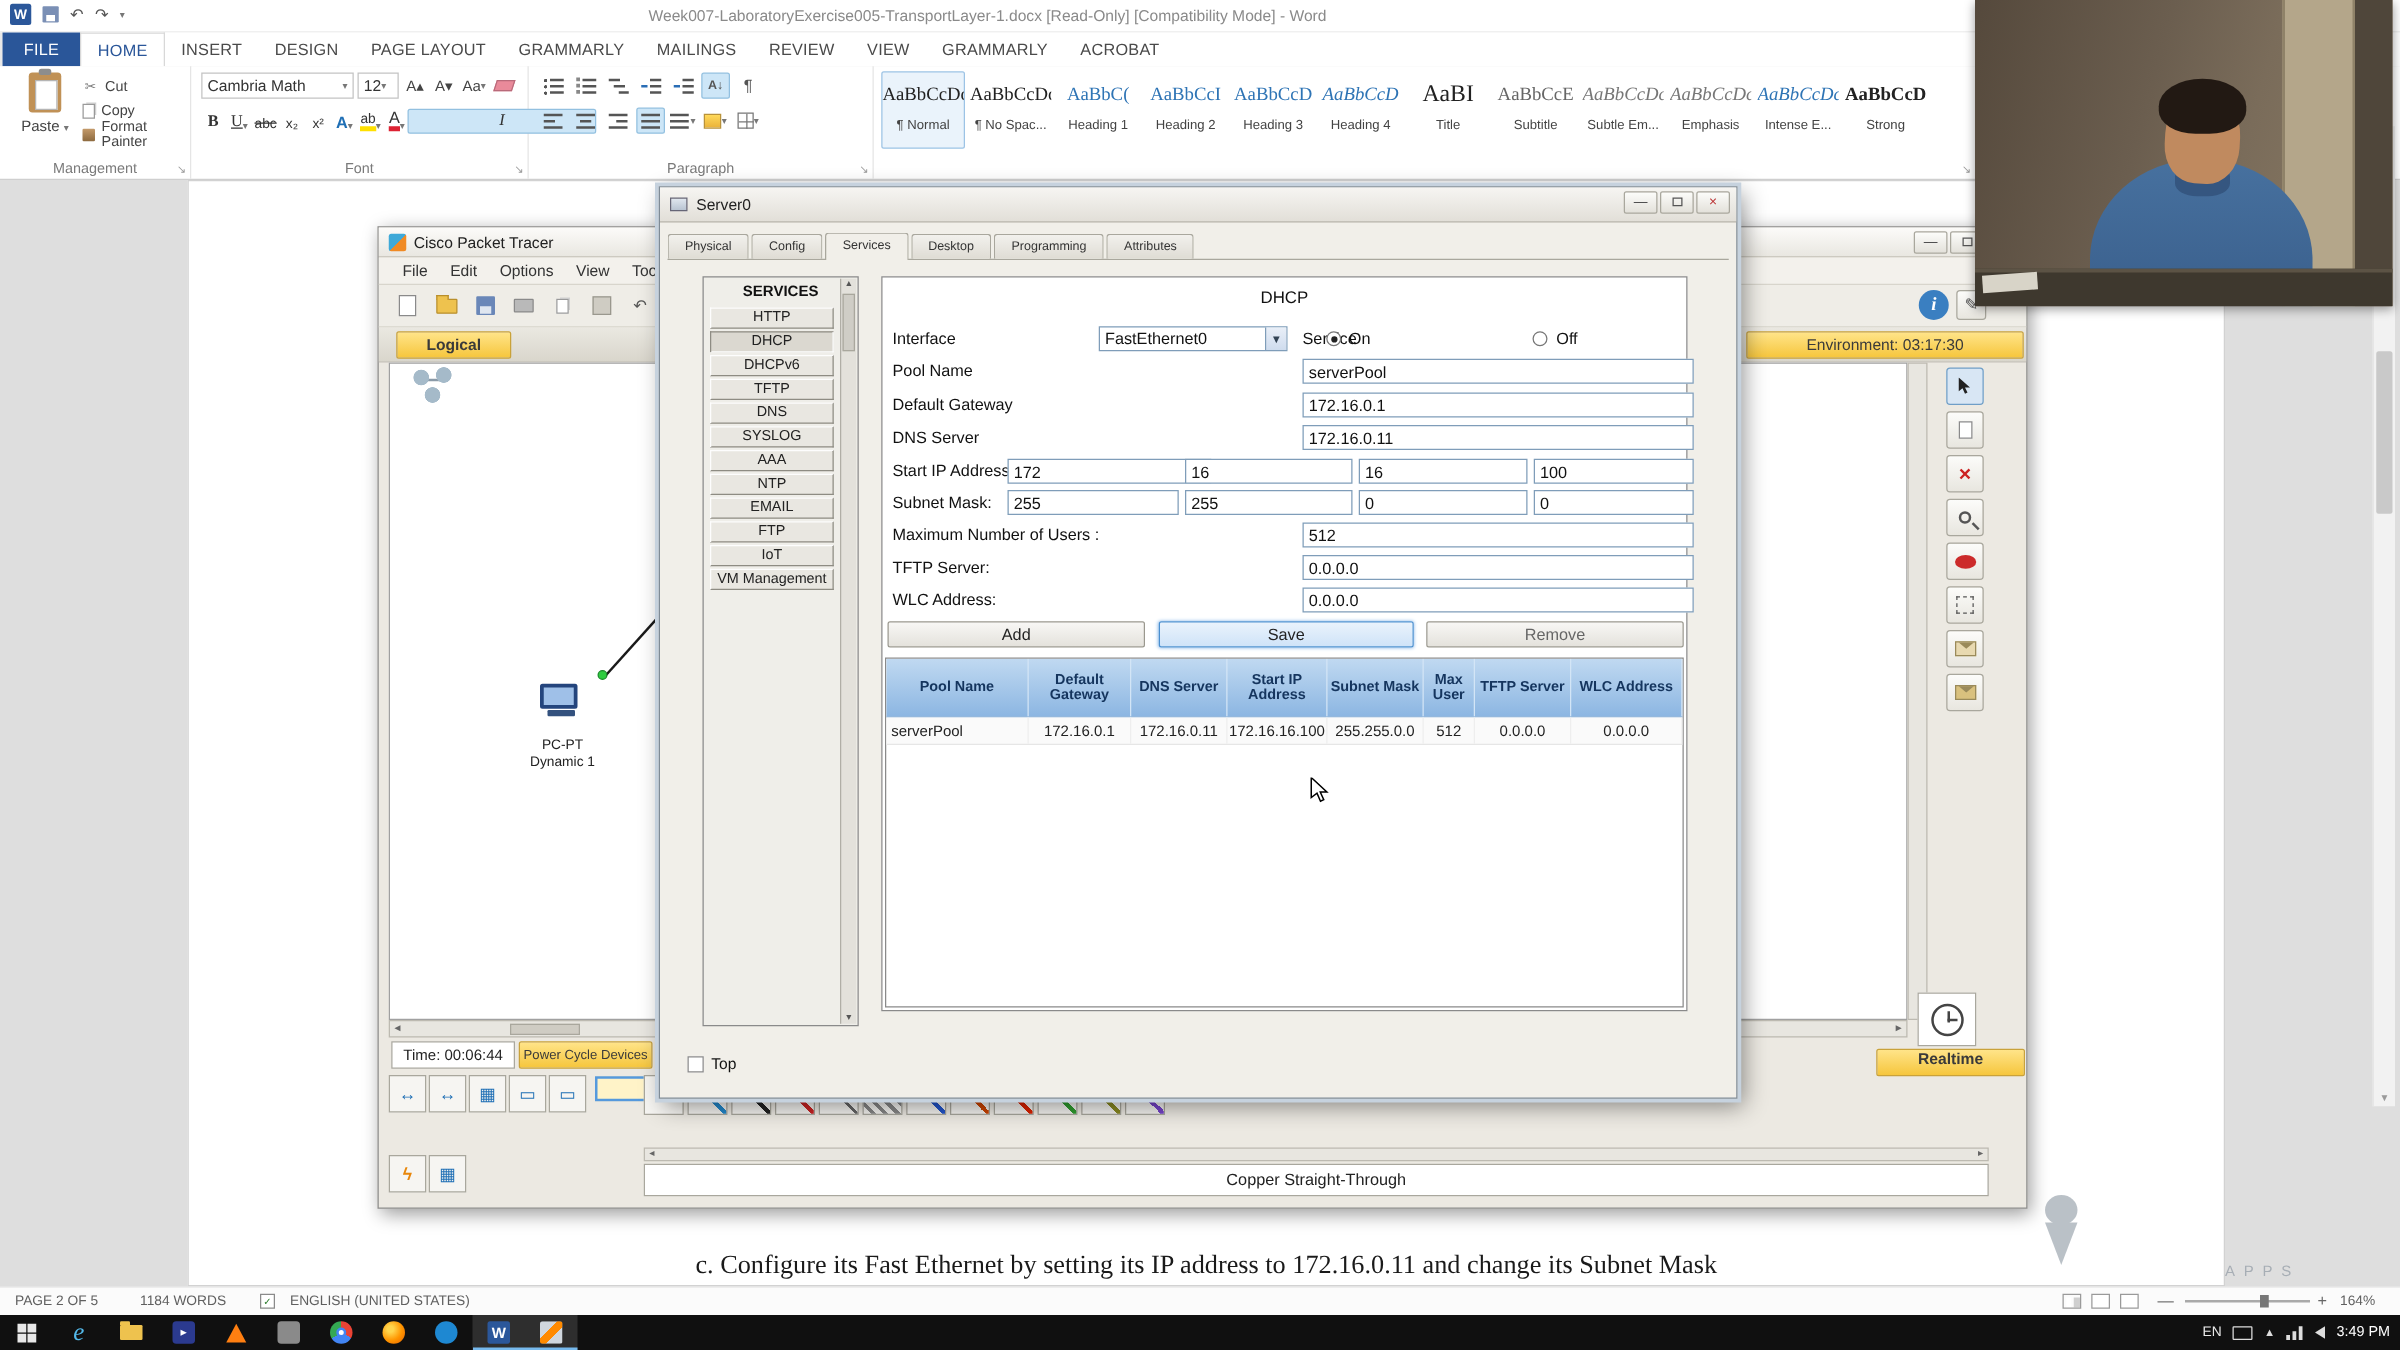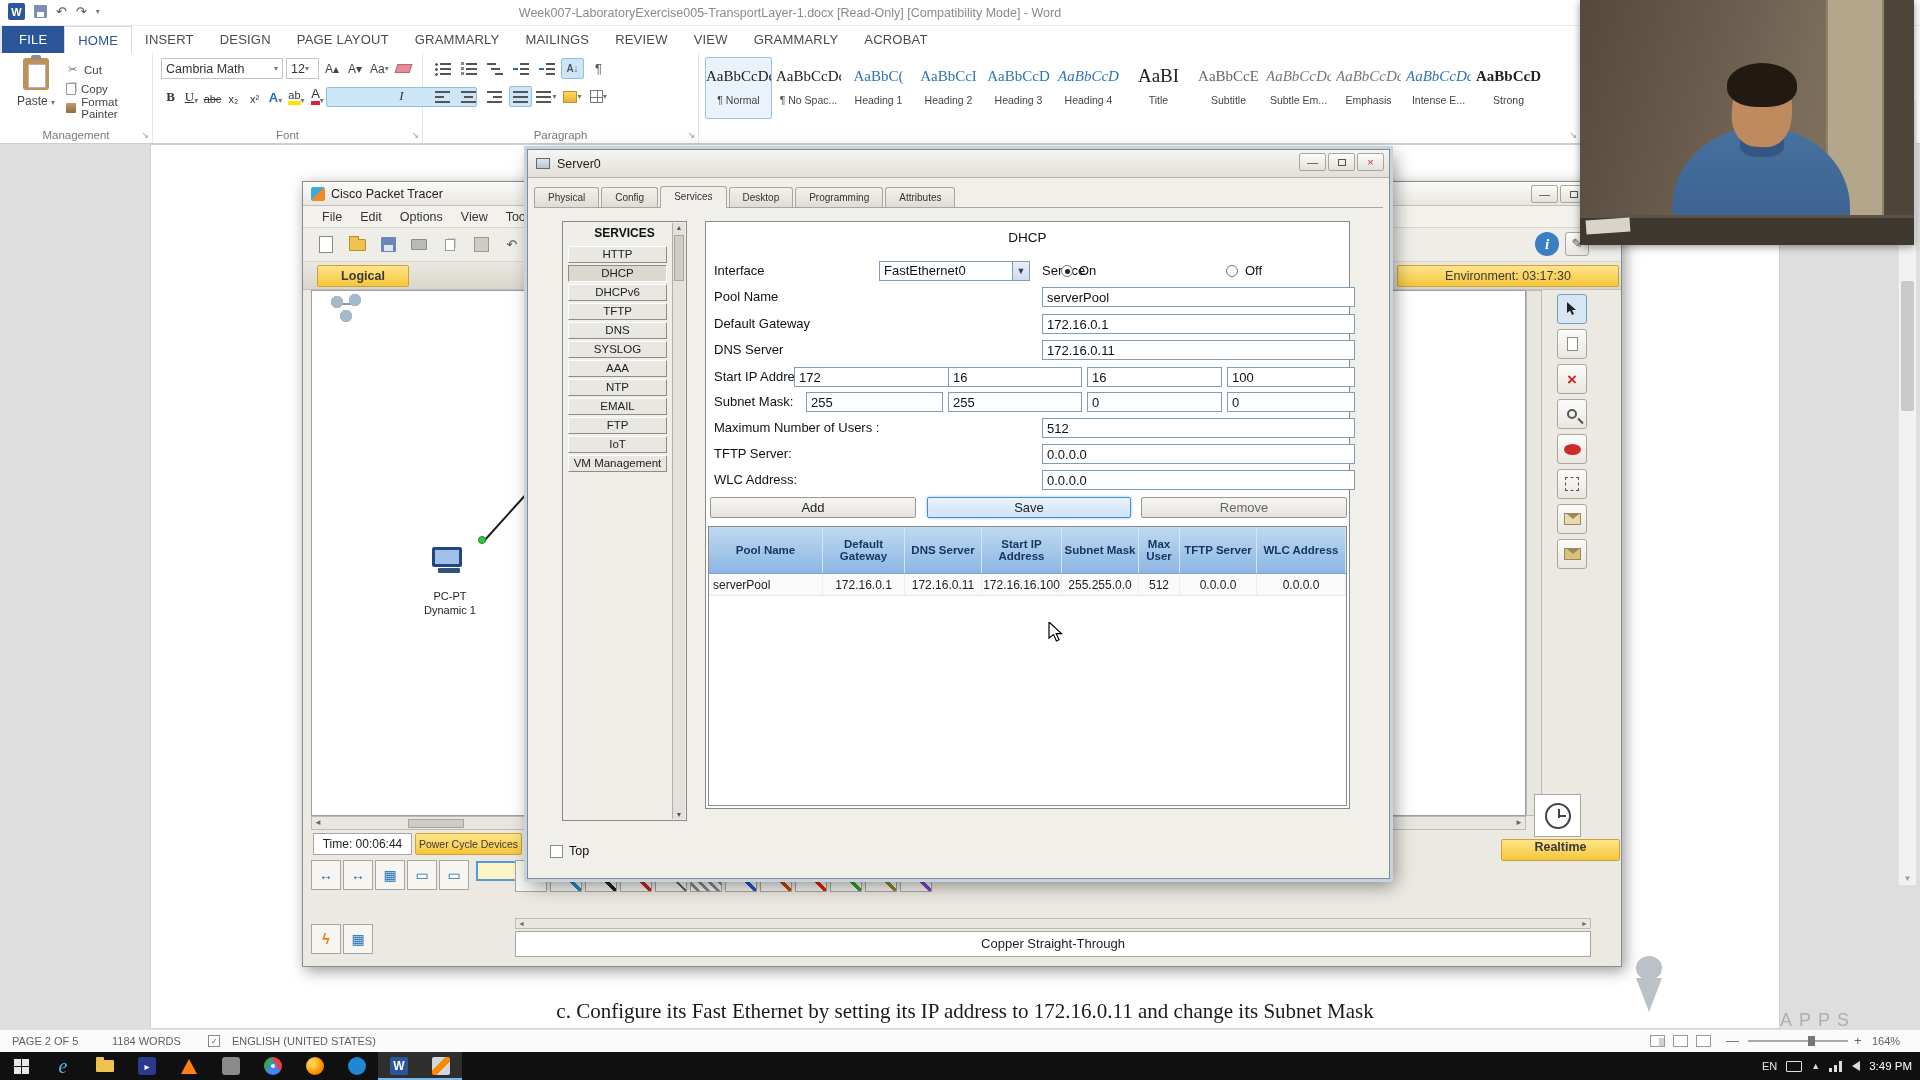--- a/index.html
+++ b/index.html
@@ -248,21 +248,21 @@
 .wcam-body{position:absolute;left:92px;bottom:0;width:178px;height:118px;background:linear-gradient(#47719f,#3a5f8c);border-radius:55% 55% 0 0/75% 75% 0 0}
 .wcam-collar{position:absolute;left:160px;bottom:88px;width:44px;height:26px;background:#355680;border-radius:40%}
 .wcam-head{position:absolute;left:152px;bottom:98px;width:60px;height:72px;background:#c08a5f;border-radius:46% 46% 42% 42%;transform:rotate(3deg)}
 .wcam-hair{position:absolute;left:147px;bottom:138px;width:70px;height:44px;background:#221913;border-radius:50% 50% 42% 42%}
 
 
 #wm{position:absolute;left:1632px;top:948px;width:286px;height:100px;z-index:50;opacity:.65;color:#8b95a0}
 .wm-cone{position:absolute;left:4px;top:30px;width:0;height:0;border-left:13px solid transparent;border-right:13px solid transparent;border-top:34px solid #96a0aa}
 .wm-scoop{position:absolute;left:4px;top:8px;width:26px;height:24px;border-radius:50%;background:#96a0aa}
 .wm-ice{position:absolute;left:40px;top:6px;font-family:"Liberation Serif",serif;font-style:italic;font-size:46px}
-.wm-apps{position:absolute;left:148px;top:62px;font-size:18px;letter-spacing:7px}
+.wm-apps{position:absolute;left:148px;top:62px;font-size:12px;letter-spacing:7px}
 
 
 #taskbar{position:absolute;left:0;top:1052px;width:1920px;height:28px;background:#101010;z-index:70;display:flex;align-items:center}
 .tb-btn{width:42px;height:28px;display:flex;align-items:center;justify-content:center}
 .tb-btn.active{background:#2e2e2e;box-shadow:inset 0 -2px 0 #76b9ed}
 .win-grid{width:15px;height:15px;background:linear-gradient(#e8e8e8,#e8e8e8) 0 0/7px 7px,linear-gradient(#e8e8e8,#e8e8e8) 8px 0/7px 7px,linear-gradient(#e8e8e8,#e8e8e8) 0 8px/7px 7px,linear-gradient(#e8e8e8,#e8e8e8) 8px 8px/7px 7px;background-repeat:no-repeat}
 .ic-ie{color:#53b9ea;font-size:20px;font-style:italic;font-family:"Liberation Serif",serif;line-height:20px}
 .ic-folder{position:relative;width:18px;height:12px;background:#eec24e;border-radius:1px}
 .ic-folder::before{content:"";position:absolute;top:-3px;left:0;width:8px;height:3px;background:#eec24e;border-radius:1px 1px 0 0}
 .ic-media{width:18px;height:18px;background:#2b3a8f;border-radius:3px;color:#fff;font-size:10px;display:flex;align-items:center;justify-content:center}
@@ -755,21 +755,21 @@
           <span class="flab">Default Gateway</span>
           <input class="fin" style="left: 328px; width: 313px;" value="172.16.0.1">
         </div>
         <div class="frow" style="top:117px">
           <span class="flab">DNS Server</span>
           <input class="fin" style="left: 328px; width: 313px;" value="172.16.0.11">
         </div>
 
         <div class="frow" style="top:144px">
           <span class="flab">Start IP Address :</span>
-          <input class="fin" style="left: 80px; width: 163px;" value="172">
+          <input class="fin" style="left: 92px; width: 163px;" value="172">
           <input class="fin" style="left: 234px; width: 134px;" value="16">
           <input class="fin" style="left: 373px; width: 135px;" value="16">
           <input class="fin" style="left: 513px; width: 128px;" value="100">
         </div>
         <div class="frow" style="top:169px">
           <span class="flab">Subnet Mask:</span>
           <input class="fin" style="left: 92px; width: 137px;" value="255">
           <input class="fin" style="left: 234px; width: 134px;" value="255">
           <input class="fin" style="left: 373px; width: 135px;" value="0">
           <input class="fin" style="left: 513px; width: 128px;" value="0">

